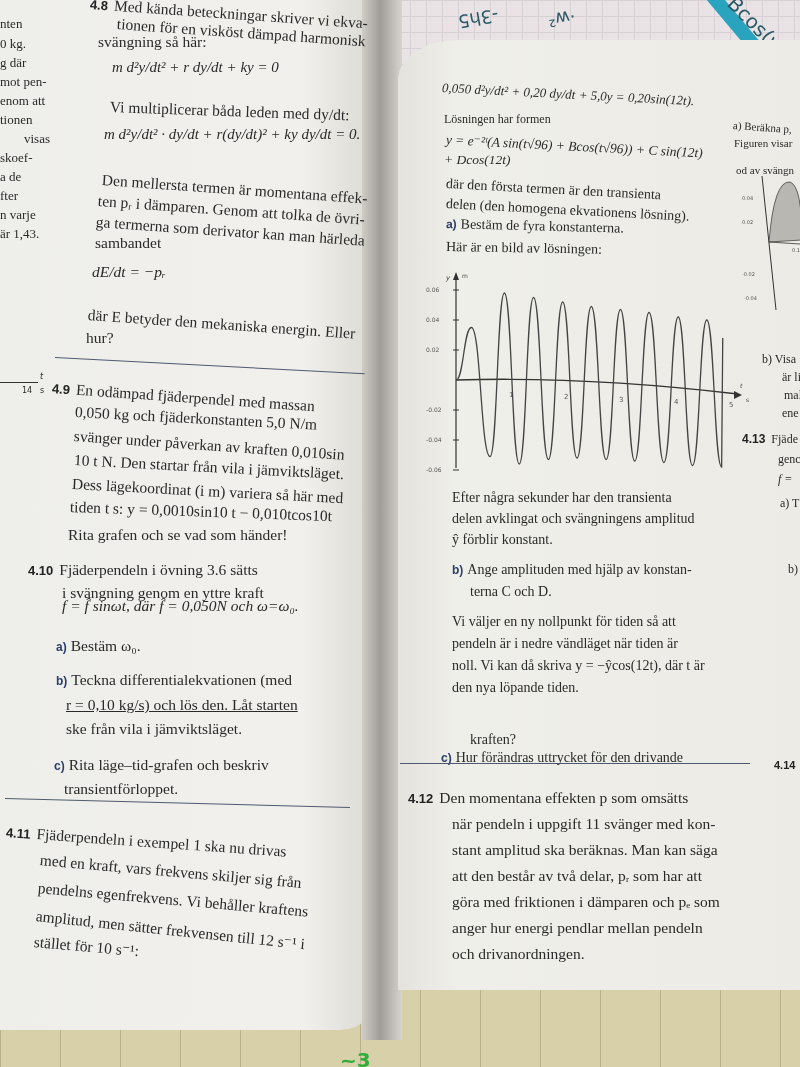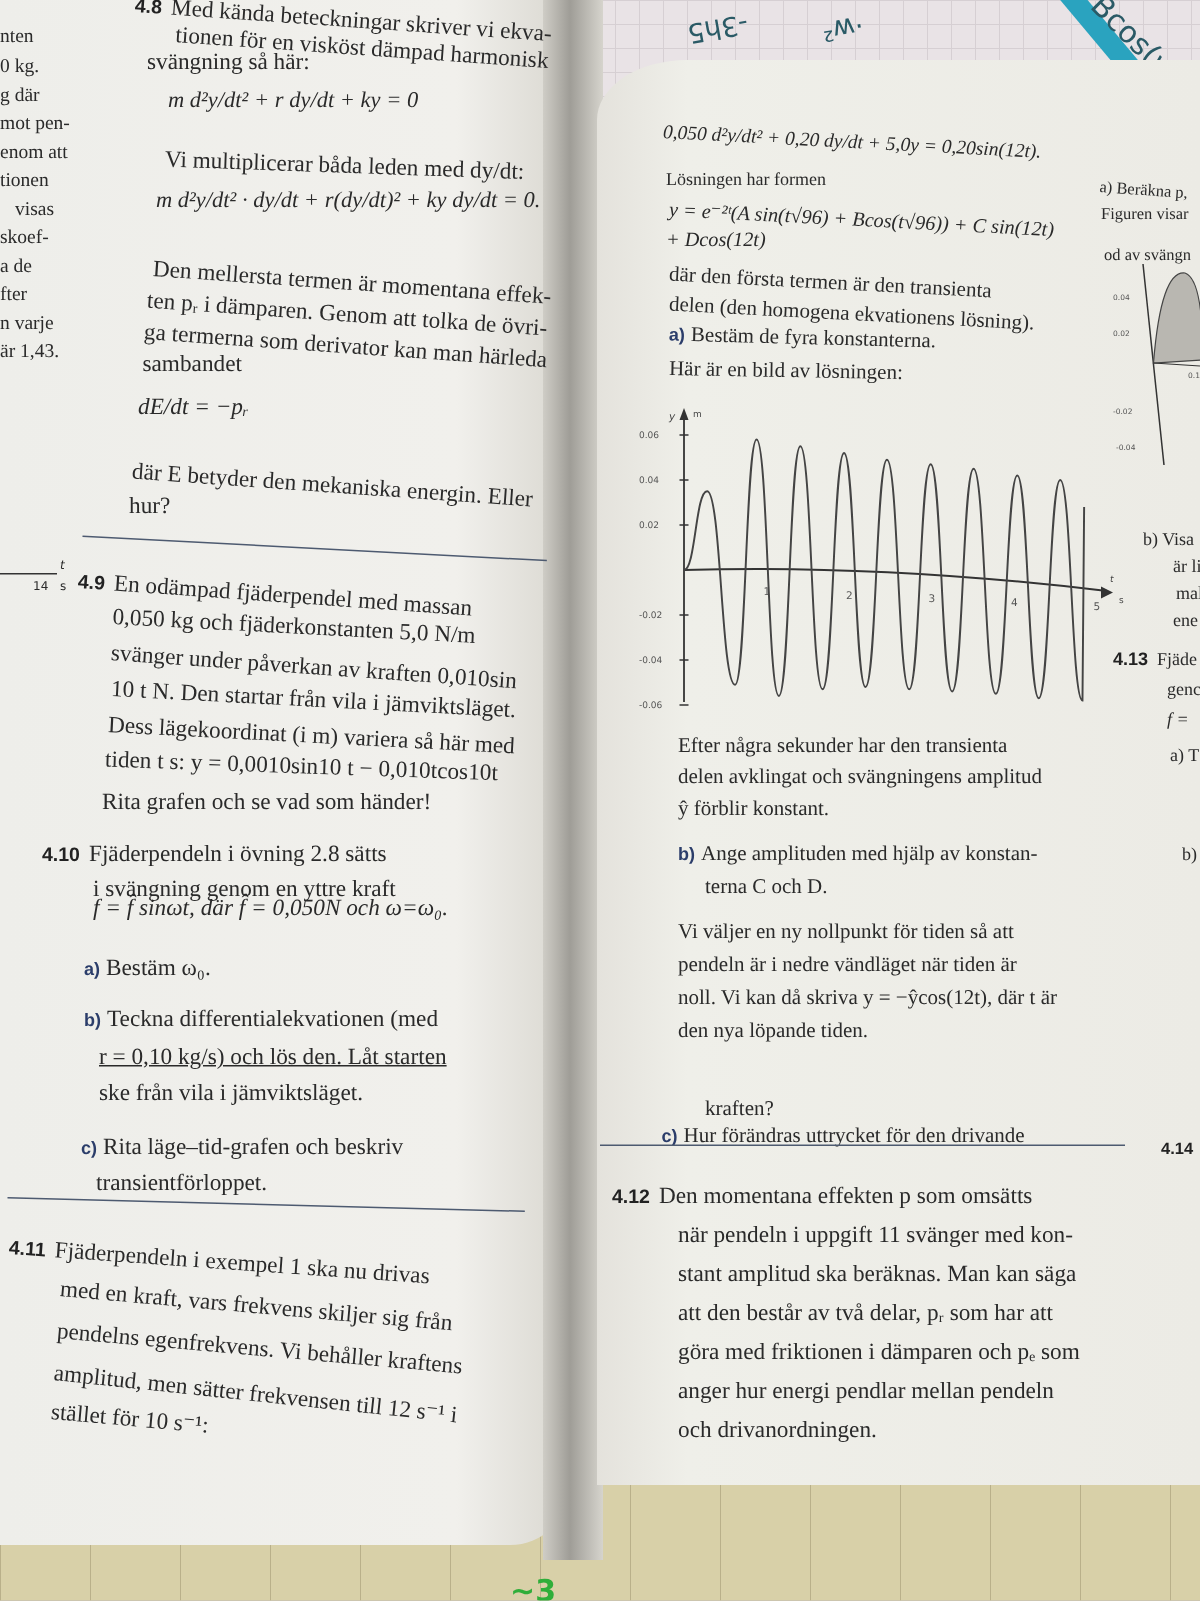--- a/index.html
+++ b/index.html
@@ -39,21 +39,21 @@
 <div class="spine"></div>
 <div class="page-right"></div>
 
 <div>
   <div class="margin-txt" style="top:14px;text-align:right;">nten</div>
   <div class="margin-txt" style="top:34px;">0 kg.</div>
   <div class="margin-txt" style="top:53px;">g där</div>
   <div class="margin-txt" style="top:72px;">mot pen-</div>
   <div class="margin-txt" style="top:91px;">enom att</div>
   <div class="margin-txt" style="top:110px;">tionen</div>
-  <div class="margin-txt" style="top:129px;left:10px;">visas</div>
+  <div class="margin-txt" style="top:129px;left:24px;">visas</div>
   <div class="margin-txt" style="top:148px;">skoef-</div>
   <div class="margin-txt" style="top:167px;">a de</div>
   <div class="margin-txt" style="top:186px;">fter</div>
   <div class="margin-txt" style="top:205px;">n varje</div>
   <div class="margin-txt" style="top:224px;">är 1,43.</div>
 </div>
 
 <div>
   <div class="t" style="left:90px;top:-6px;transform:rotate(4deg);transform-origin:left;"><span class="num">4.8</span><span>Med kända beteckningar skriver vi ekva-</span></div>
   <div class="t" style="left:117px;top:14px;transform:rotate(4deg);transform-origin:left;">tionen för en visköst dämpad harmonisk</div>
@@ -79,21 +79,21 @@
   <div class="t" style="left:52px;top:378px;transform:rotate(4deg);transform-origin:left;"><span class="num">4.9</span><span>En odämpad fjäderpendel med massan</span></div>
   <div class="t" style="left:75px;top:402px;transform:rotate(3deg);transform-origin:left;">0,050 kg och fjäderkonstanten 5,0 N/m</div>
   <div class="t" style="left:74px;top:426px;transform:rotate(4deg);transform-origin:left;">svänger under påverkan av kraften 0,010sin</div>
   <div class="t" style="left:74px;top:450px;transform:rotate(3deg);transform-origin:left;">10 t N. Den startar från vila i jämviktsläget.</div>
   <div class="t" style="left:72px;top:474px;transform:rotate(3deg);transform-origin:left;">Dess lägekoordinat (i m) variera så här med</div>
   <div class="t" style="left:70px;top:497px;transform:rotate(2deg);transform-origin:left;">tiden t s: y = 0,0010sin10 t − 0,010tcos10t</div>
   <div class="t" style="left:68px;top:525px;">Rita grafen och se vad som händer!</div>
 </div>
 
 <div>
-  <div class="t" style="left:28px;top:560px;"><span class="num">4.10</span><span>Fjäderpendeln i övning 2.8 sätts</span></div>
+  <div class="t" style="left:28px;top:560px;"><span class="num">4.10</span><span>Fjäderpendeln i övning 3.6 sätts</span></div>
   <div class="t" style="left:62px;top:583px;">i svängning genom en yttre kraft</div>
   <div class="t eq" style="left:62px;top:596px;">f = f̂ sinωt, där f̂ = 0,050N och ω=ω₀.</div>
   <div class="t" style="left:56px;top:636px;"><span class="sub">a)</span><span>Bestäm ω₀.</span></div>
   <div class="t" style="left:56px;top:670px;"><span class="sub">b)</span><span>Teckna differentialekvationen (med</span></div>
   <div class="t" style="left:66px;top:695px;text-decoration:underline;">r = 0,10 kg/s) och lös den. Låt starten</div>
   <div class="t" style="left:66px;top:719px;">ske från vila i jämviktsläget.</div>
   <div class="t" style="left:54px;top:755px;"><span class="sub">c)</span><span>Rita läge–tid-grafen och beskriv</span></div>
   <div class="t" style="left:64px;top:779px;">transientförloppet.</div>
 </div>
 <div class="rule" style="left:5px;top:798px;width:345px;transform:rotate(1.5deg);transform-origin:left;"></div>

